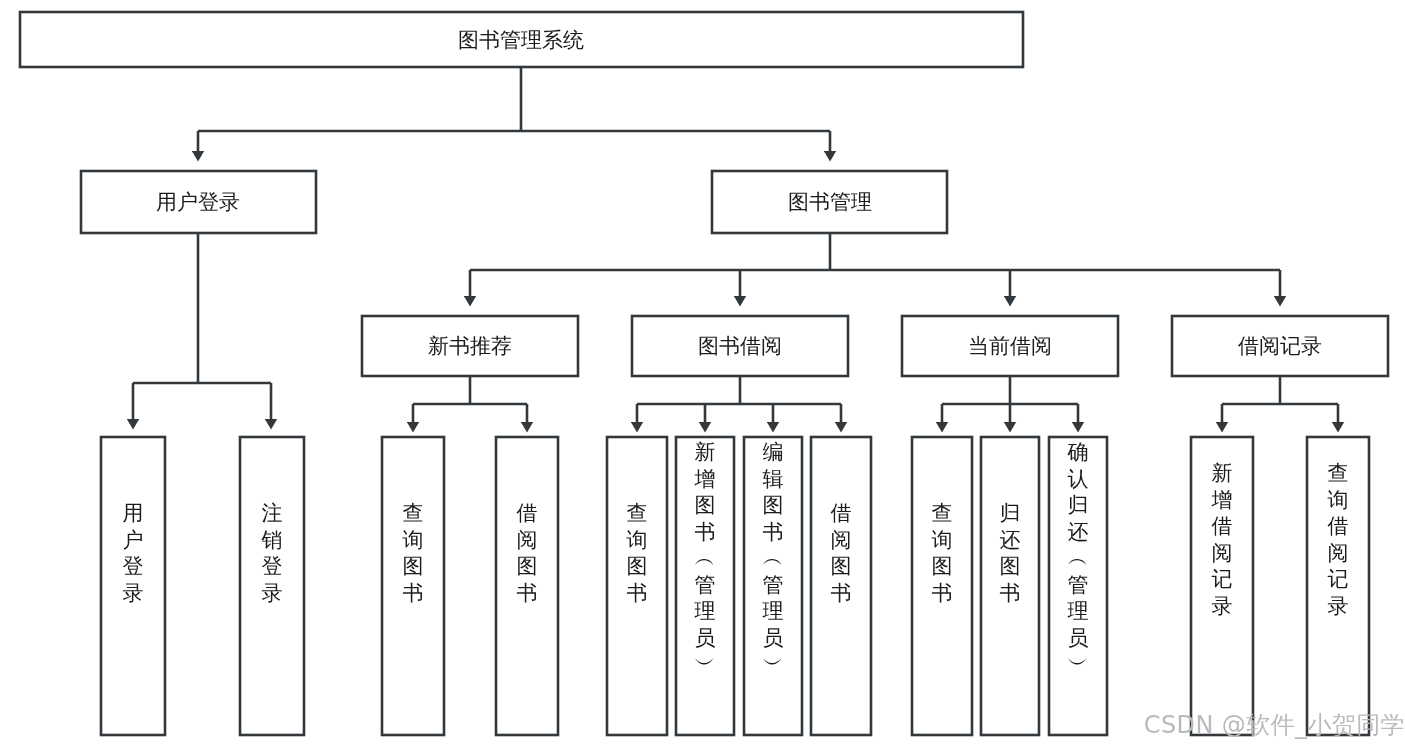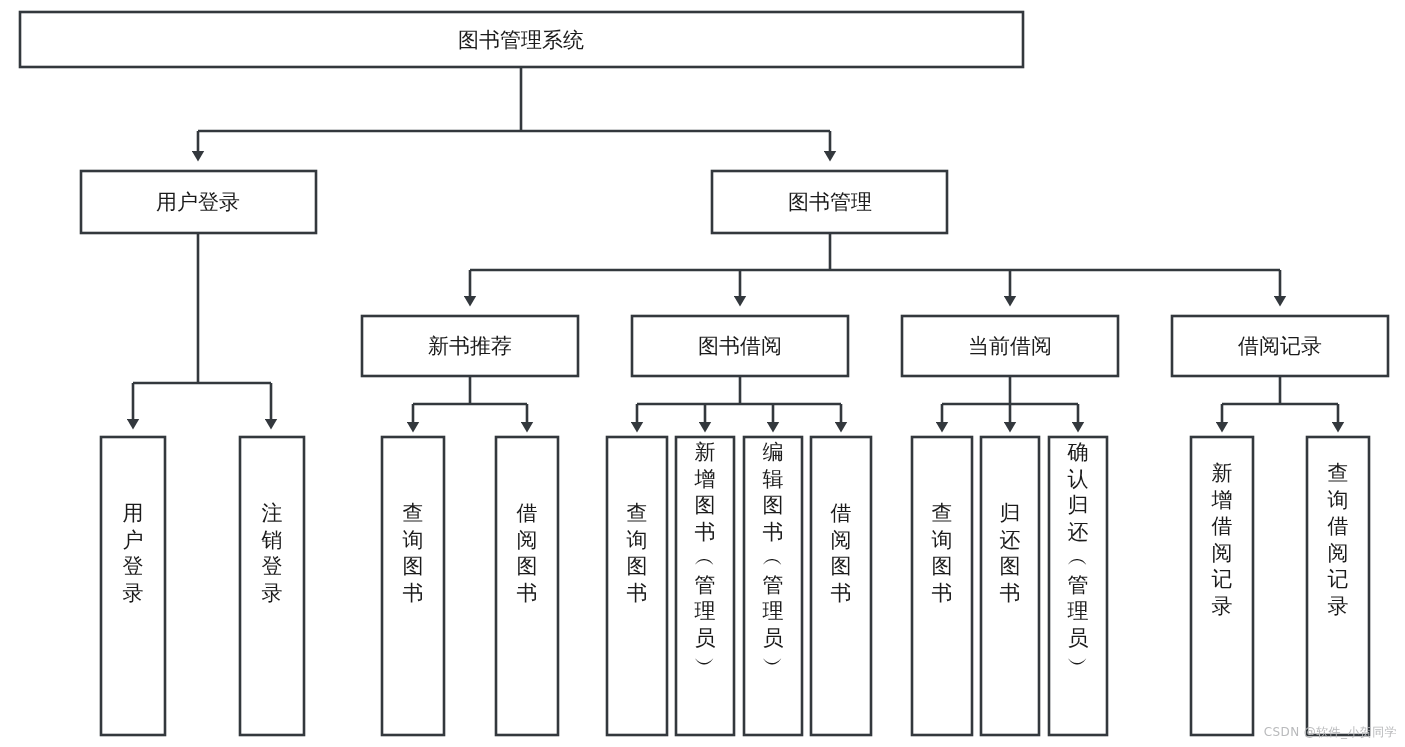--- a/index.html
+++ b/index.html
@@ -43,24 +43,24 @@
     stroke: #33383d;
     stroke-width: 2.6;
     fill: none;
   }
   .arrow-head {
     fill: #33383d;
     stroke: none;
   }
   .watermark-text {
     position: absolute;
-    right: 8px;
+    right: 0;
     bottom: 6px;
     font-family: "DejaVu Sans", "Liberation Sans", sans-serif;
-    font-size: 12px;
+    font-size: 24px;
     color: #b9babc;
     letter-spacing: 0.4px;
     white-space: nowrap;
     pointer-events: none;
   }
 </style>
 </head>
 <body>
 
 <svg id="diagram-root" viewBox="0 0 1405 747" xmlns="http://www.w3.org/2000/svg">

